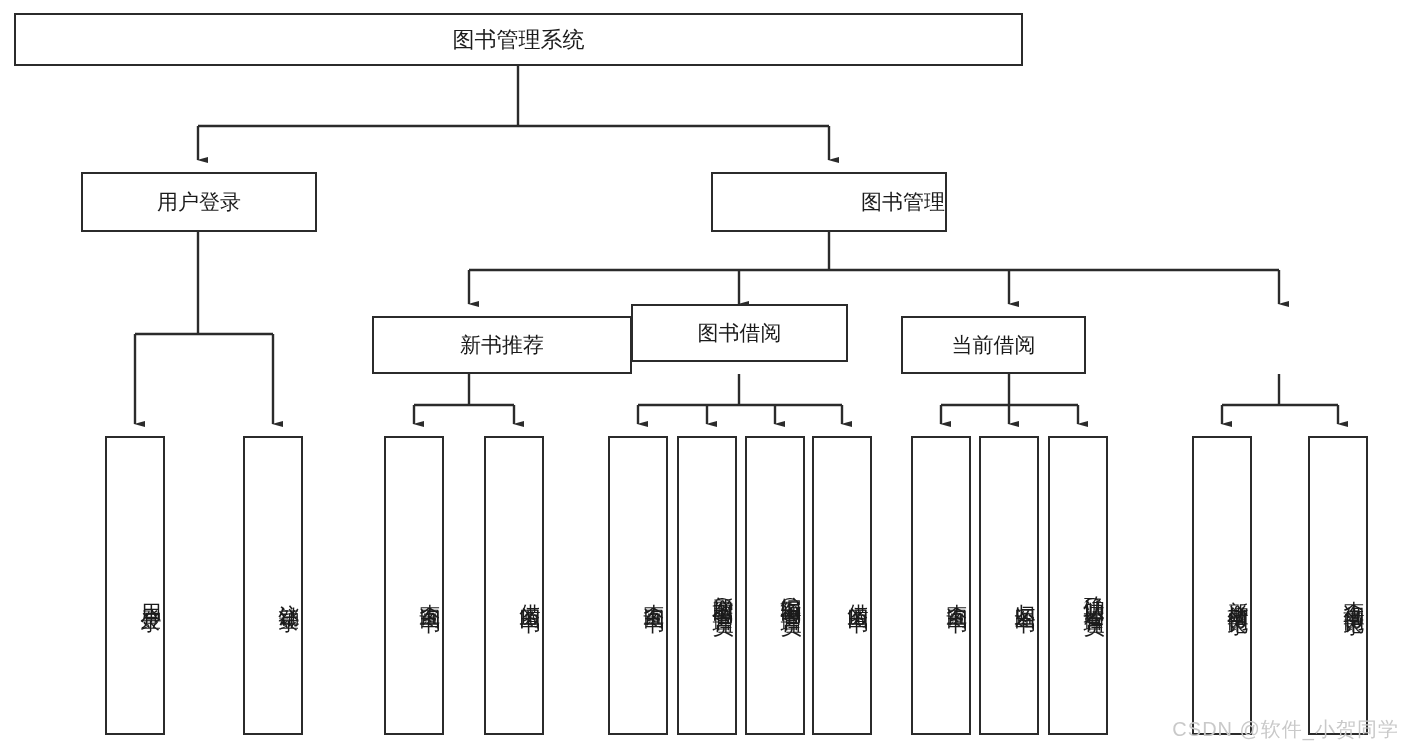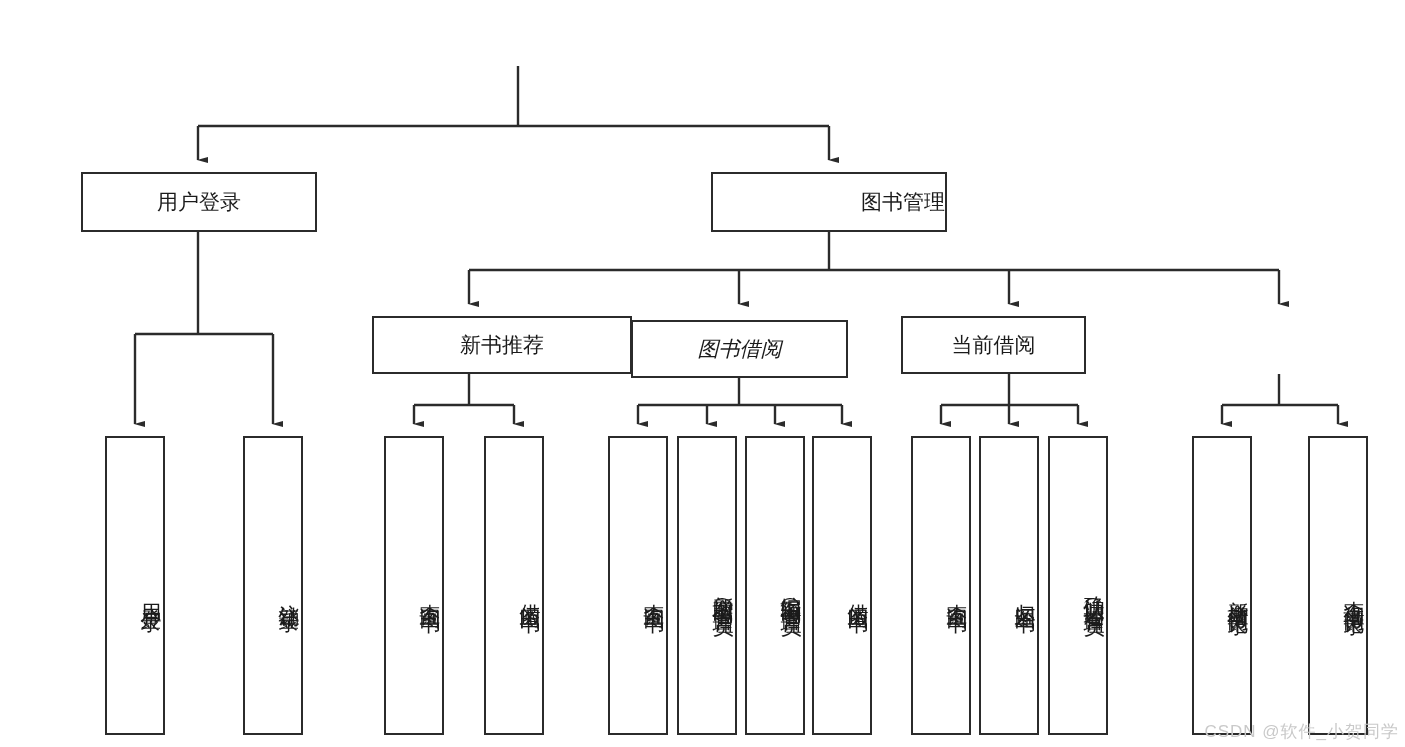--- a/index.html
+++ b/index.html
@@ -50,21 +50,21 @@
   .node.leaf > span {
     writing-mode: vertical-rl;
     text-orientation: upright;
     letter-spacing: 3px;
     display: block;
   }
   .watermark {
     position: absolute;
     right: 6px;
     bottom: 4px;
-    font-size: 17px;
+    font-size: 20px;
     color: #c9c9c9;
     letter-spacing: 1px;
     white-space: nowrap;
   }
 </style>
 </head>
 <body>
 
 <div id="canvas">
 
@@ -111,32 +111,35 @@
       <path d="M 1009 405 L 1009 424" marker-end="url(#arrow)"></path>
       <path d="M 1078 405 L 1078 424" marker-end="url(#arrow)"></path>
 
       <path d="M 1279 374 L 1279 405"></path>
       <path d="M 1222 405 L 1338 405"></path>
       <path d="M 1222 405 L 1222 424" marker-end="url(#arrow)"></path>
       <path d="M 1338 405 L 1338 424" marker-end="url(#arrow)"></path>
     </g>
   </svg>
 
+  <div class="node root" style="left:14px; top:13px; width:1009px; height:53px;">
+    <span>图书管理系统</span>
+  </div>
 
   <div class="node h" style="left:81px; top:172px; width:236px; height:60px;">
     <span>用户登录</span>
   </div>
   <div class="node h" style="left:711px; top:172px; width:236px; height:60px;justify-content:flex-end;">
     <span>图书管理</span>
   </div>
 
   <div class="node h" style="left:372px; top:316px; width:260px; height:58px;">
     <span>新书推荐</span>
   </div>
-  <div class="node h" style="left:631px; top:320px; width:217px; height:58px;font-style:italic;">
+  <div class="node h" style="left:631px; top:304px; width:217px; height:58px;">
     <span>图书借阅</span>
   </div>
   <div class="node h" style="left:901px; top:316px; width:185px; height:58px;">
     <span>当前借阅</span>
   </div>
 
   <div class="node leaf" style="left:105px; top:436px; width:60px; height:299px;">
     <span>用户登录</span>
   </div>
   <div class="node leaf" style="left:243px; top:436px; width:60px; height:299px;">

